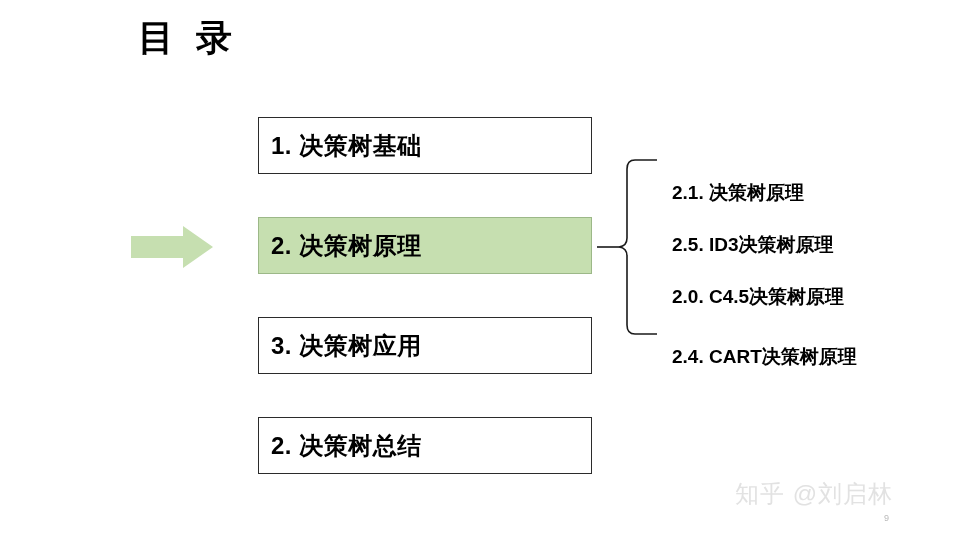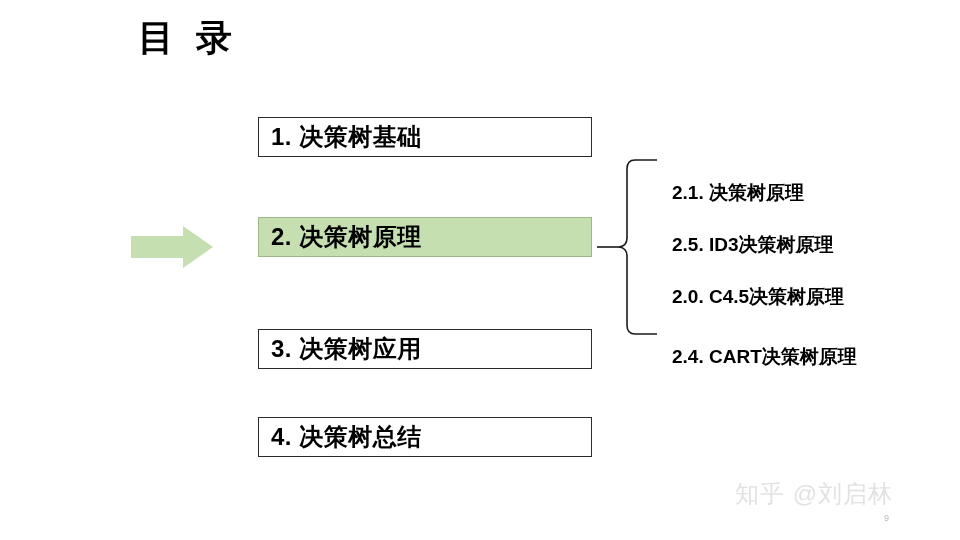--- a/index.html
+++ b/index.html
@@ -42,42 +42,42 @@
   #agenda-list {
     position: absolute;
     left: 258px;
     top: 117px;
     width: 334px;
   }
   .agenda-item {
     position: absolute;
     left: 0;
     width: 334px;
-    height: 40px;
+    height: 57px;
     box-sizing: border-box;
     border: 1.5px solid #2b2b2b;
     background: #ffffff;
     display: flex;
     align-items: center;
   }
   .agenda-item.highlight {
     background: #c6dfb0;
     border-color: #9cb888;
   }
   .agenda-item-label {
     font-size: 24px;
     font-weight: bold;
     color: #000000;
     padding-left: 12px;
     letter-spacing: 0.5px;
     white-space: nowrap;
   }
   .agenda-item:nth-of-type(1) { top: 0px; }
   .agenda-item:nth-of-type(2) { top: 100px; }
-  .agenda-item:nth-of-type(3) { top: 212px; }
+  .agenda-item:nth-of-type(3) { top: 200px; }
   .agenda-item:nth-of-type(4) { top: 300px; }
 
   
   #brace-connector {
     position: absolute;
     left: 597px;
     top: 158px;
     width: 60px;
     height: 178px;
   }
@@ -144,21 +144,21 @@
 
   <div class="agenda-item highlight">
     <span class="agenda-item-label">2. 决策树原理</span>
   </div>
 
   <div class="agenda-item">
     <span class="agenda-item-label">3. 决策树应用</span>
   </div>
 
   <div class="agenda-item">
-    <span class="agenda-item-label">4. 决策树总结</span>
+    <span class="agenda-item-label">2. 决策树总结</span>
   </div>
 
 </div>
 
 <div id="brace-connector">
   <svg width="60" height="178" viewBox="0 0 60 178" xmlns="http://www.w3.org/2000/svg">
     <path d="M 60 2
              L 38 2
              Q 30 2 30 11
              L 30 80

